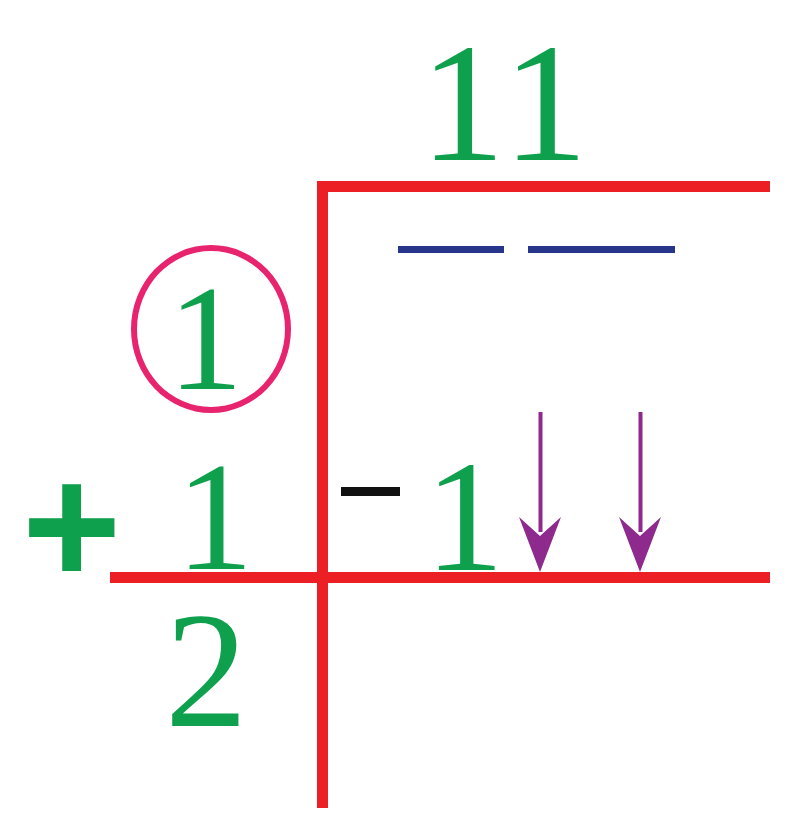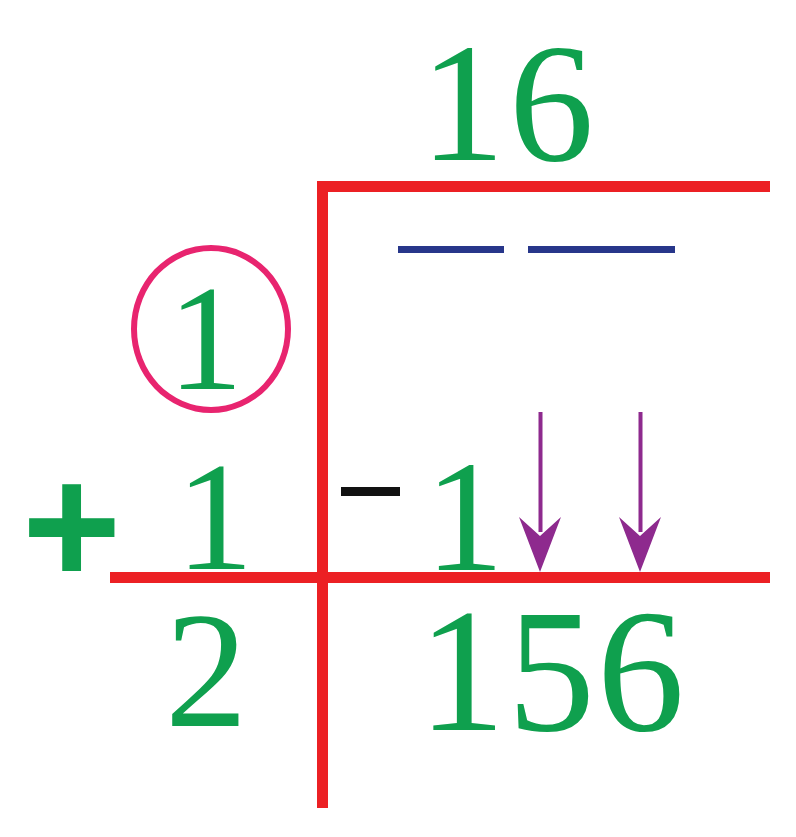--- a/index.html
+++ b/index.html
@@ -150,40 +150,39 @@
   }
   #arrow-1 { left: 518px; }
   #arrow-2 { left: 618px; }
   .arrow svg { display: block; width: 100%; height: 100%; }
 </style>
 </head>
 <body>
 
 <div id="canvas">
 
-  <div class="num" id="quotient">16</div>
+  <div class="num" id="quotient">11</div>
 
   <div class="rule-red" id="rule-top"></div>
   <div class="rule-red" id="rule-vertical"></div>
   <div class="rule-red" id="rule-mid"></div>
 
   <div class="bar-blue" id="bar-blue-1"></div>
   <div class="bar-blue" id="bar-blue-2"></div>
 
 
   <div id="circle-carry"></div>
   <div class="num" id="carry-one">1</div>
 
   <div class="num" id="plus-sign">+</div>
   <div class="num" id="addend-one">1</div>
   <div class="num" id="sum-two">2</div>
 
   <div id="minus-sign"></div>
   <div class="num" id="subtrahend-one">1</div>
-  <div class="num" id="result">156</div>
 
   <div class="arrow" id="arrow-1">
     <svg viewBox="0 0 44 160" xmlns="http://www.w3.org/2000/svg">
       <rect x="20.5" y="0" width="4" height="120" fill="#8E2A8E"></rect>
       <path d="M 1 105 L 22 160 L 43 105 L 22 124 Z" fill="#8E2A8E"></path>
     </svg>
   </div>
   <div class="arrow" id="arrow-2">
     <svg viewBox="0 0 44 160" xmlns="http://www.w3.org/2000/svg">
       <rect x="20.5" y="0" width="4" height="120" fill="#8E2A8E"></rect>

